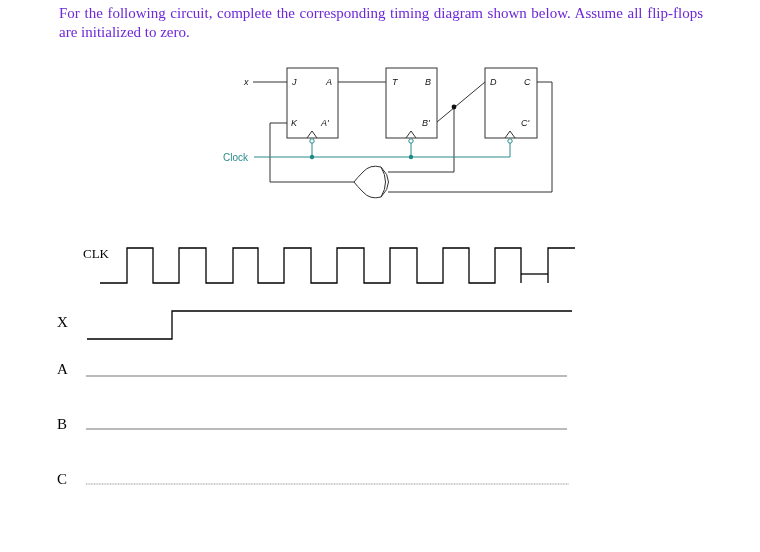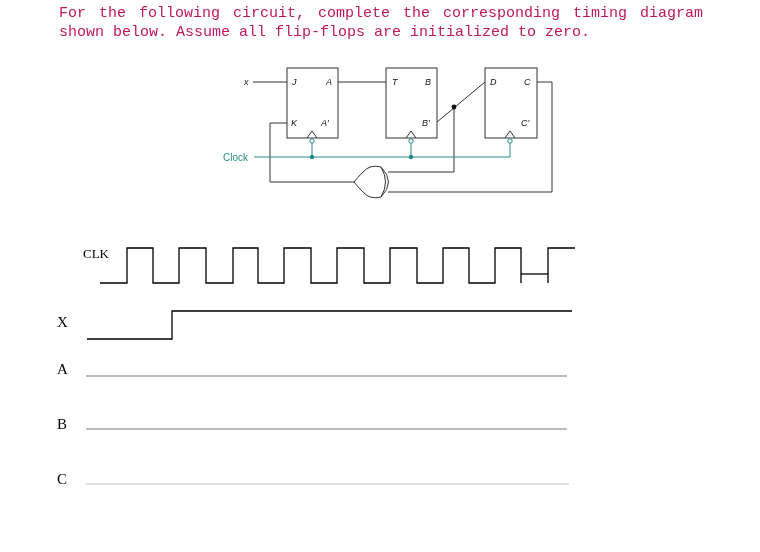--- a/index.html
+++ b/index.html
@@ -1,20 +1,20 @@
 <!DOCTYPE html>
 <html><head>
 <meta charset="utf-8">
 <style>
   html, body { margin:0; padding:0; background:#ffffff; }
   body { width:760px; height:552px; position:relative; overflow:hidden; }
   .problem {
     position:absolute; left:59px; top:4px; width:644px;
-    font-family:Liberation Mono, monospace; font-size:15px; line-height:19px;
-    color:#be185d; text-align:justify; text-align-last:left;
+    font-family:Liberation Serif, serif; font-size:15px; line-height:19px;
+    color:#6d28d9; text-align:justify; text-align-last:left;
   }
   svg { position:absolute; left:0; top:0; }
   .circ-label { font-family:"Liberation Sans", sans-serif; font-style:italic; font-size:9px; fill:#111; }
   .clock-label { font-family:"Liberation Sans", sans-serif; font-size:10px; fill:#2a8a8a; }
   .sig-label { font-family:"Liberation Serif", serif; font-size:15px; fill:#000; }
   .clk-label { font-family:"Liberation Serif", serif; font-size:13px; fill:#000; }
 </style>
 </head>
 <body>
 

